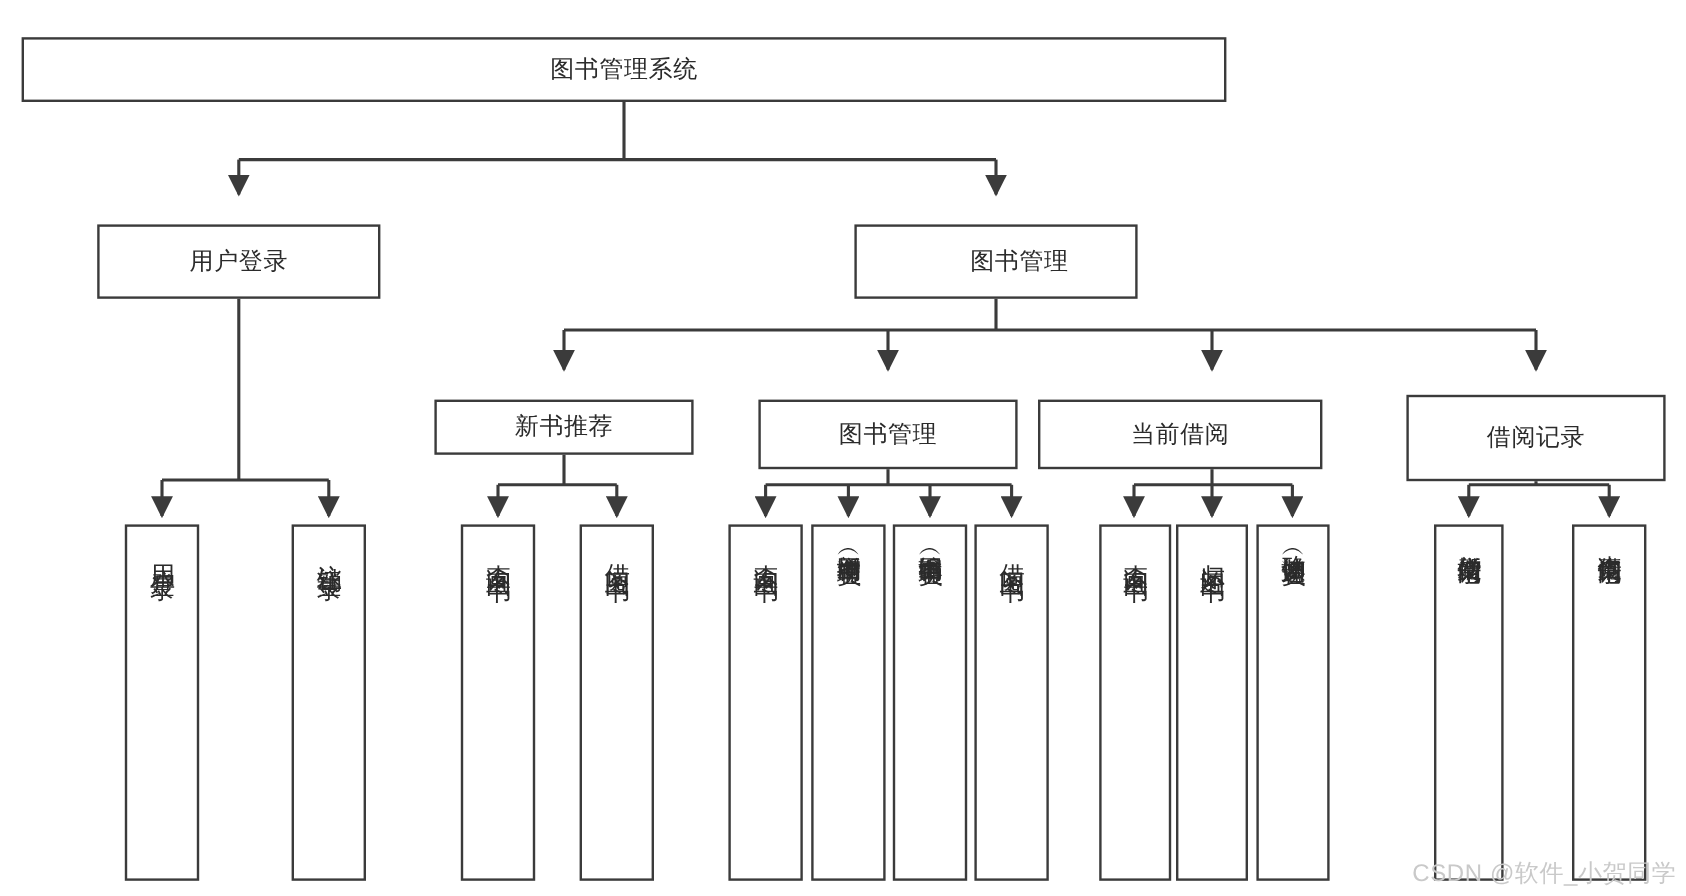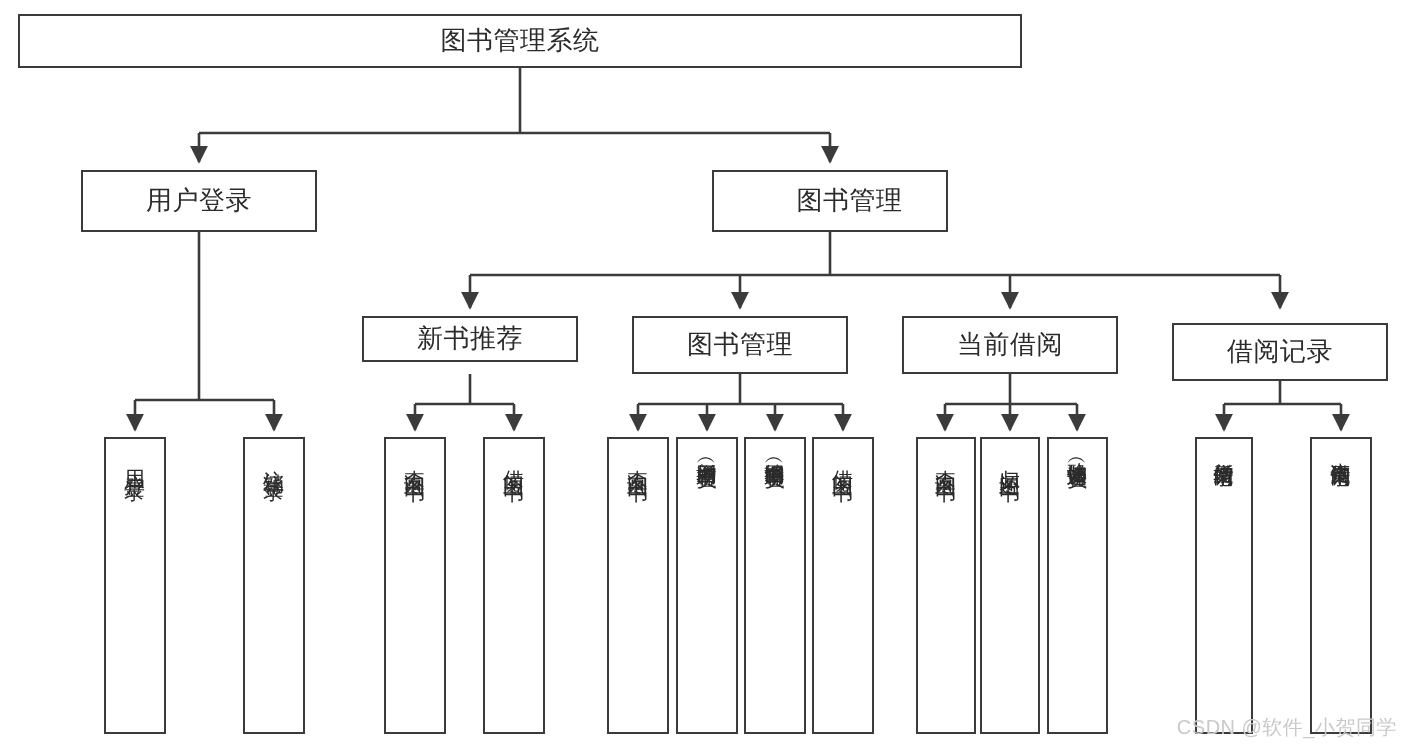--- a/index.html
+++ b/index.html
@@ -36,22 +36,23 @@
     justify-content: center;
     color: #2b2b2b;
     line-height: 1.12;
   }
   .node-label {
     display: block;
     text-align: center;
   }
   
   .node.horiz {
-    font-size: 26px;
+    font-size: 20px;
     letter-spacing: 0.5px;
+    margin-top: 17px;
   }
   .node.horiz .node-label {
     white-space: nowrap;
   }
   
   .node.vert {
     align-items: flex-start;
     justify-content: center;
     padding-top: 14px;
     font-size: 21px;
@@ -148,25 +149,25 @@
   </div>
 
   <div class="node horiz" style="left:362px; top:316px; width:216px; height:46px;">
     <span class="node-label">新书推荐</span>
   </div>
 
   <div class="node horiz" style="left:632px; top:316px; width:216px; height:58px;">
     <span class="node-label">图书管理</span>
   </div>
 
-  <div class="node horiz" style="left:902px; top:316px; width:216px; height:58px;">
+  <div class="node horiz" style="left:865px; top:316px; width:237px; height:58px;">
     <span class="node-label">当前借阅</span>
   </div>
 
-  <div class="node horiz" style="left:1172px; top:323px; width:216px; height:58px;">
+  <div class="node horiz" style="left:1172px; top:312px; width:216px; height:72px;">
     <span class="node-label">借阅记录</span>
   </div>
 
   <div class="node vert" style="left:104px; top:437px; width:62px; height:297px;">
     <span class="node-label">用户登录</span>
   </div>
 
   <div class="node vert" style="left:243px; top:437px; width:62px; height:297px;">
     <span class="node-label">注销登录</span>
   </div>

